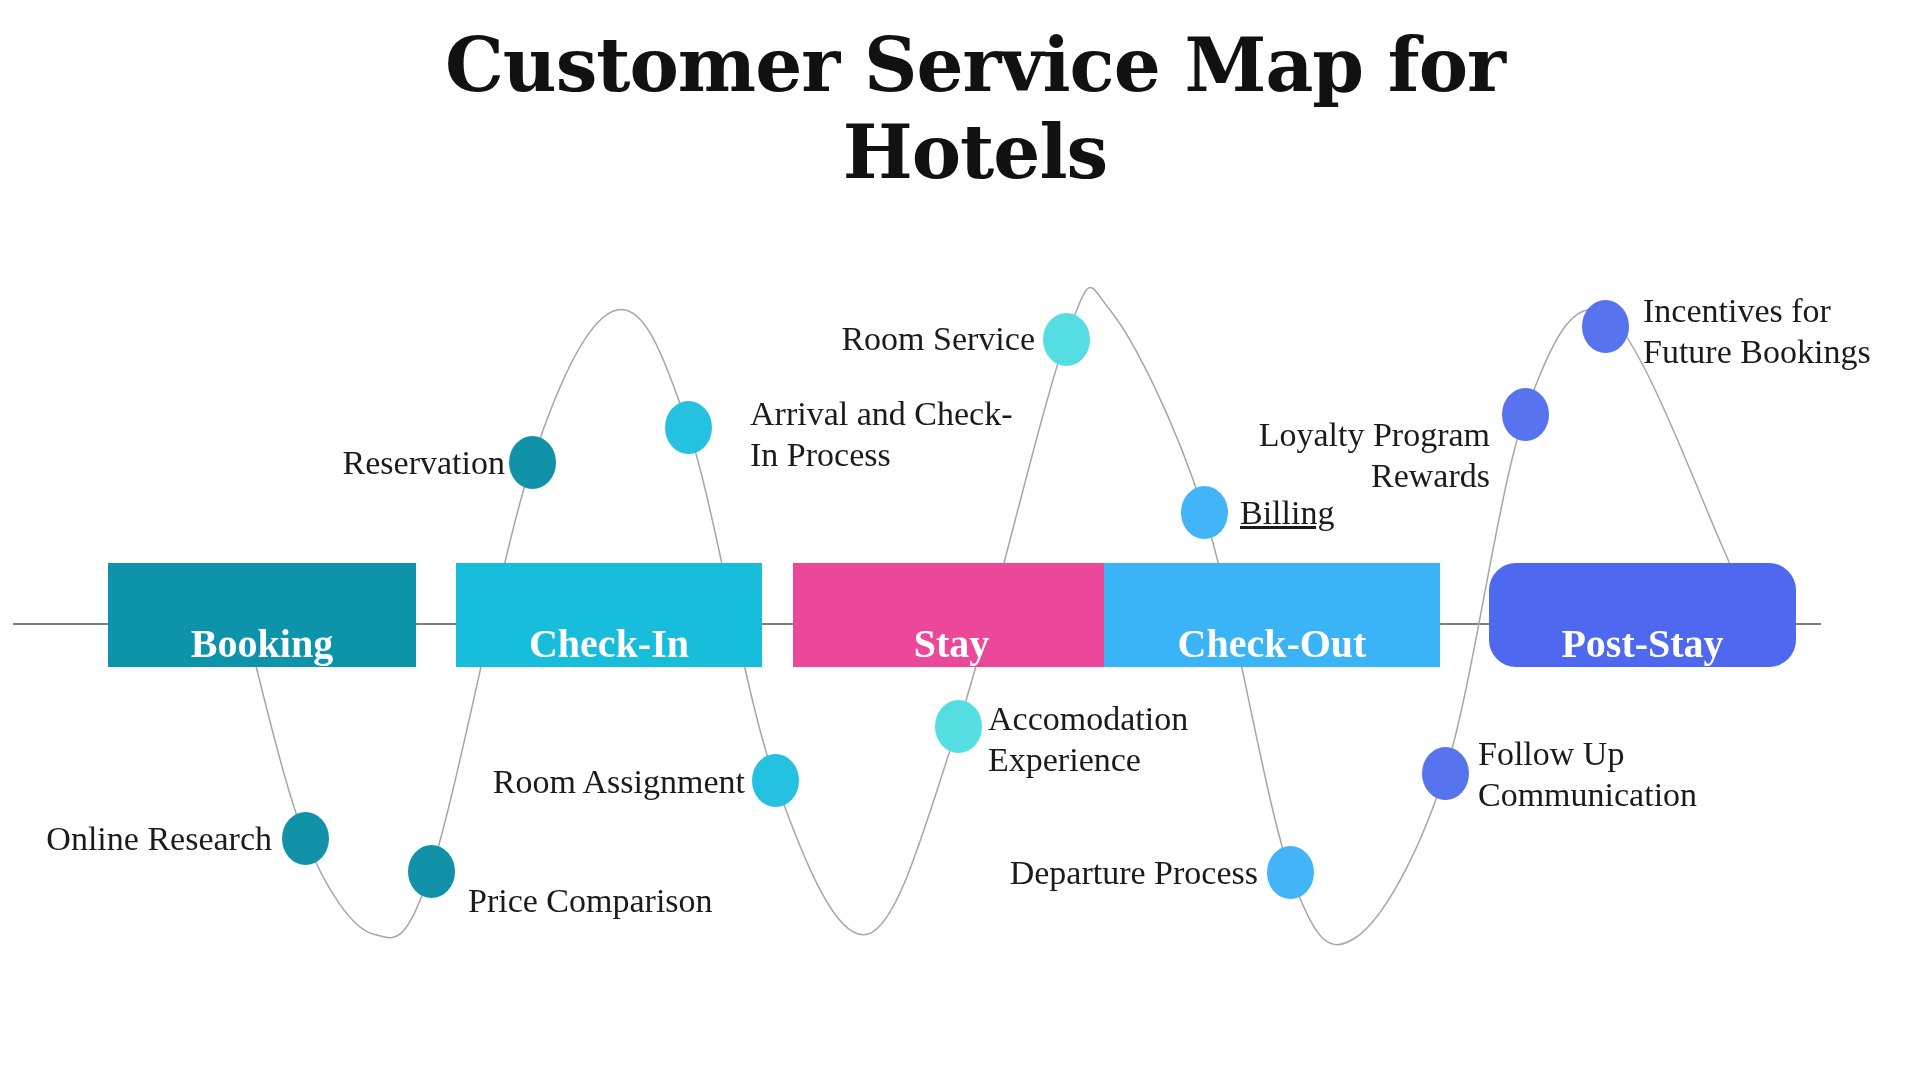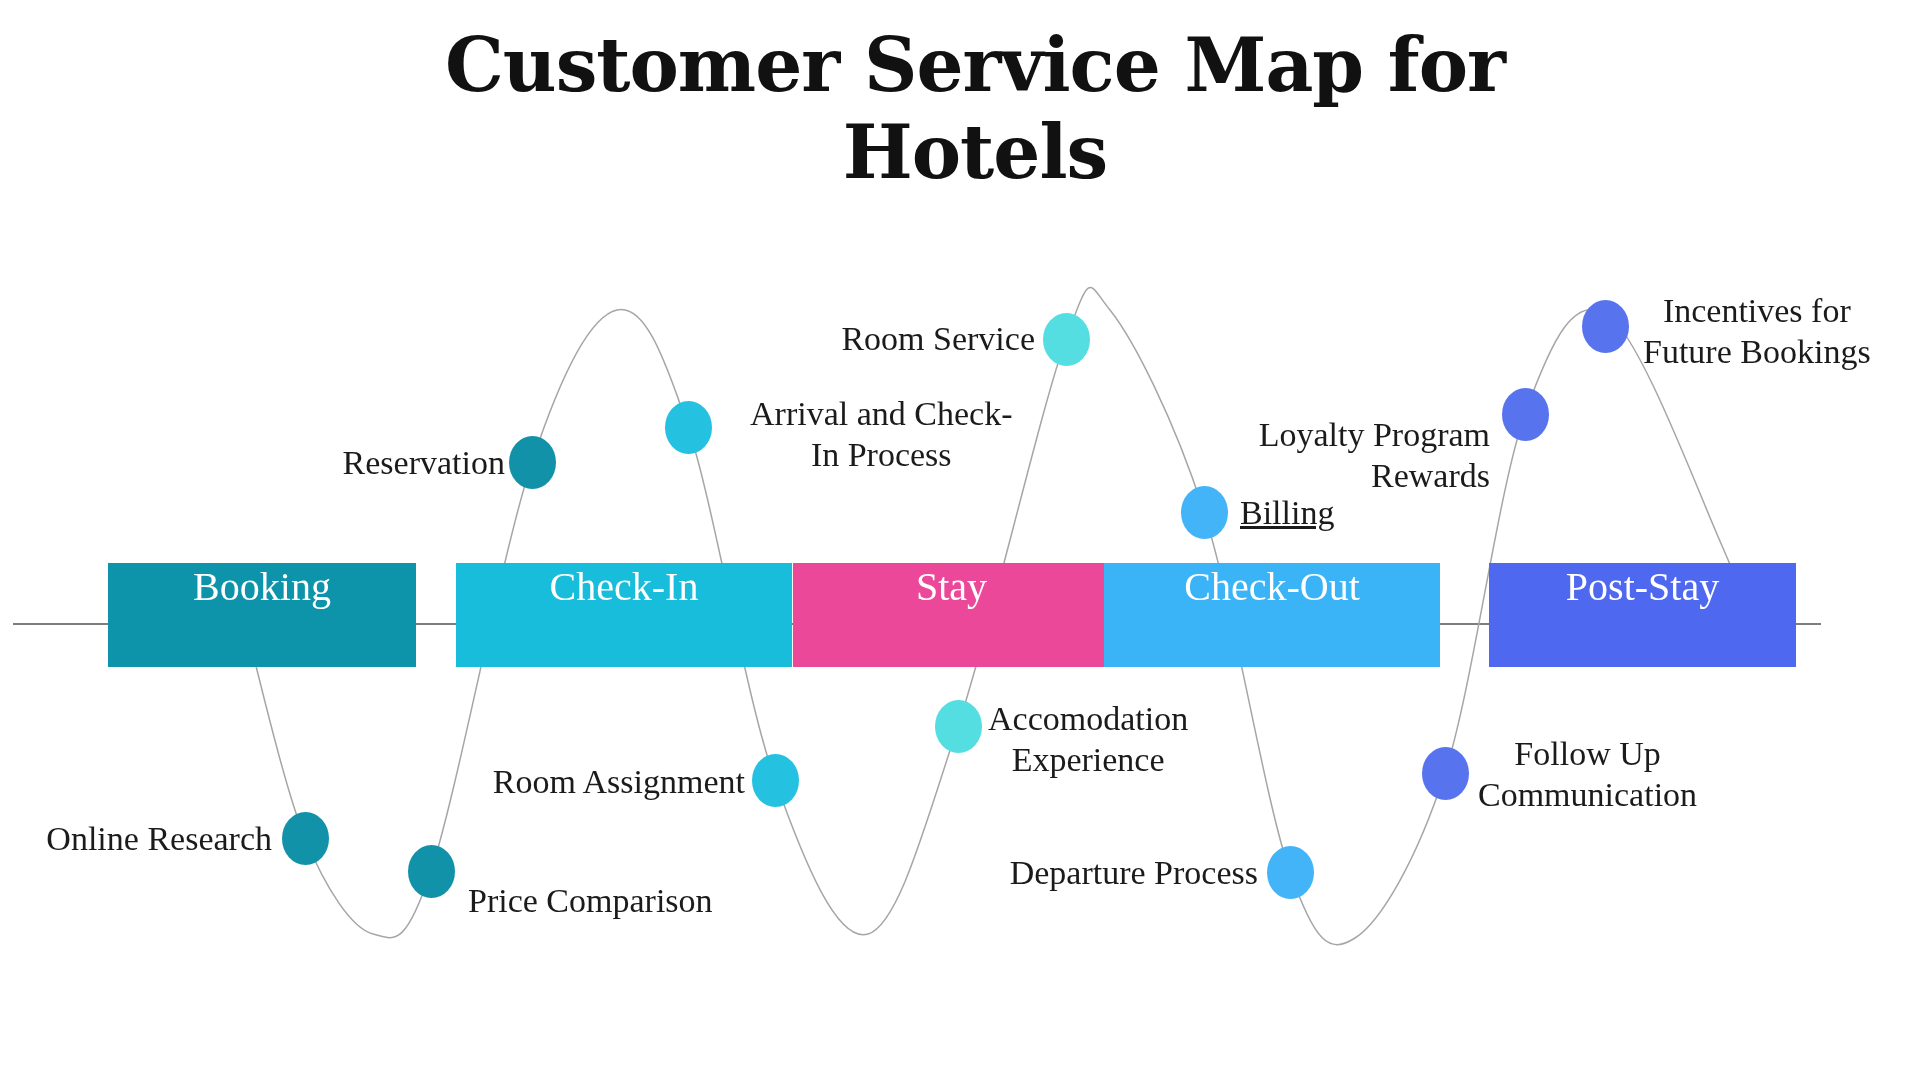--- a/index.html
+++ b/index.html
@@ -9,62 +9,62 @@
   }
   #page-title{
     position:absolute;left:360px;top:22px;width:1230px;
     text-align:center;font-family:"DejaVu Serif", serif;
     font-weight:700;font-size:74px;line-height:87px;color:#111111;
     letter-spacing:-1px;
   }
   #wave-svg{position:absolute;left:0;top:0;z-index:1;}
   .stage{
     position:absolute;top:563px;height:104px;z-index:2;
-    display:flex;align-items:flex-start;justify-content:center;
-    color:#ffffff;font-weight:400;font-size:40px;
+    display:flex;align-items:flex-end;justify-content:center;
+    color:#ffffff;font-weight:700;font-size:40px;
     font-family:"Liberation Serif", serif;
   }
   .tp-dot{
     position:absolute;width:47px;height:53px;border-radius:50%;z-index:3;
   }
   .tp-label{
     position:absolute;z-index:3;font-size:34px;line-height:41px;
     white-space:nowrap;color:#1b1b1b;
   }
   .tp-label.align-right{text-align:right;}
-  .tp-label.align-left{text-align:center;}
+  .tp-label.align-left{text-align:left;}
 </style>
 </head>
 <body>
 
 <div id="canvas">
   <div id="page-title">
     <div>Customer Service Map for</div>
     <div>Hotels</div>
   </div>
 
   <svg id="wave-svg" width="1920" height="1080">
     <path id="baseline-path" fill="none" d="M 13 624 H 1821" stroke="#7D7D7D" stroke-width="2"></path>
     <path id="wave-path" fill="none" d="M 245 623 C 255.0 658.8, 283.7 786.2, 305 838 C 326.3 889.8, 352.0 928.5, 373 934 C 394.0 939.5, 404.5 949.7, 431 871 C 457.5 792.3, 501.0 555.5, 532 462 C 563.0 368.5, 591.0 315.8, 617 310 C 643.0 304.2, 661.7 348.7, 688 427 C 714.3 505.3, 745.0 695.5, 775 780 C 805.0 864.5, 837.5 943.0, 868 934 C 898.5 925.0, 925.0 825.2, 958 726 C 991.0 626.8, 1040.7 408.3, 1066 339 C 1091.3 269.7, 1087.0 281.2, 1110 310 C 1133.0 338.8, 1174.0 418.3, 1204 512 C 1234.0 605.7, 1264.8 801.0, 1290 872 C 1315.2 943.0, 1329.2 954.5, 1355 938 C 1380.8 921.5, 1416.7 860.3, 1445 773 C 1473.3 685.7, 1497.8 490.3, 1525 414 C 1552.2 337.7, 1575.0 292.7, 1608 315 C 1641.0 337.3, 1698.0 492.5, 1723 548 C 1748.0 603.5, 1752.2 631.3, 1758 648" stroke="#A6A6A6" stroke-width="1.5"></path>
   </svg>
 
   <div id="stages">
       <div class="stage" style="left: 108px; width: 308px; top: 563px; height: 104px; background: rgb(13, 147, 170);">
         <span>Booking</span>
       </div>
-      <div class="stage" style="left: 456px; width: 336px; top: 563px; height: 104px; background: rgb(23, 189, 219);">
+      <div class="stage" style="left: 456px; width: 306px; top: 563px; height: 104px; background: rgb(23, 189, 219);">
         <span>Check-In</span>
       </div>
       <div class="stage" style="left: 793px; width: 317px; top: 563px; height: 104px; background: #ec4899;">
         <span>Stay</span>
       </div>
       <div class="stage" style="left: 1104px; width: 336px; top: 563px; height: 104px; background: rgb(59, 179, 247);">
         <span>Check-Out</span>
       </div>
-      <div class="stage" style="left: 1489px; width: 307px; top: 563px; height: 104px; background: rgb(78, 104, 240);">
+      <div class="stage" style="left: 1489px; width: 307px; top: 563px; height: 104px; background: rgb(78, 104, 240); border-radius: 27px;">
         <span>Post-Stay</span>
       </div>
     </div>
   <div id="touchpoints">
       <div class="tp-dot" style="left: 281.5px; top: 811.5px; background: rgb(18, 146, 169);"></div>
       <div class="tp-label align-right" style="right: 1648px; top: 817.5px;">
         <div>Online Research</div>
       </div>
       <div class="tp-dot" style="left: 407.5px; top: 844.5px; background: rgb(18, 146, 169);"></div>
       <div class="tp-label align-left" style="left: 468px; top: 851.5px; margin-top: 28px;">

